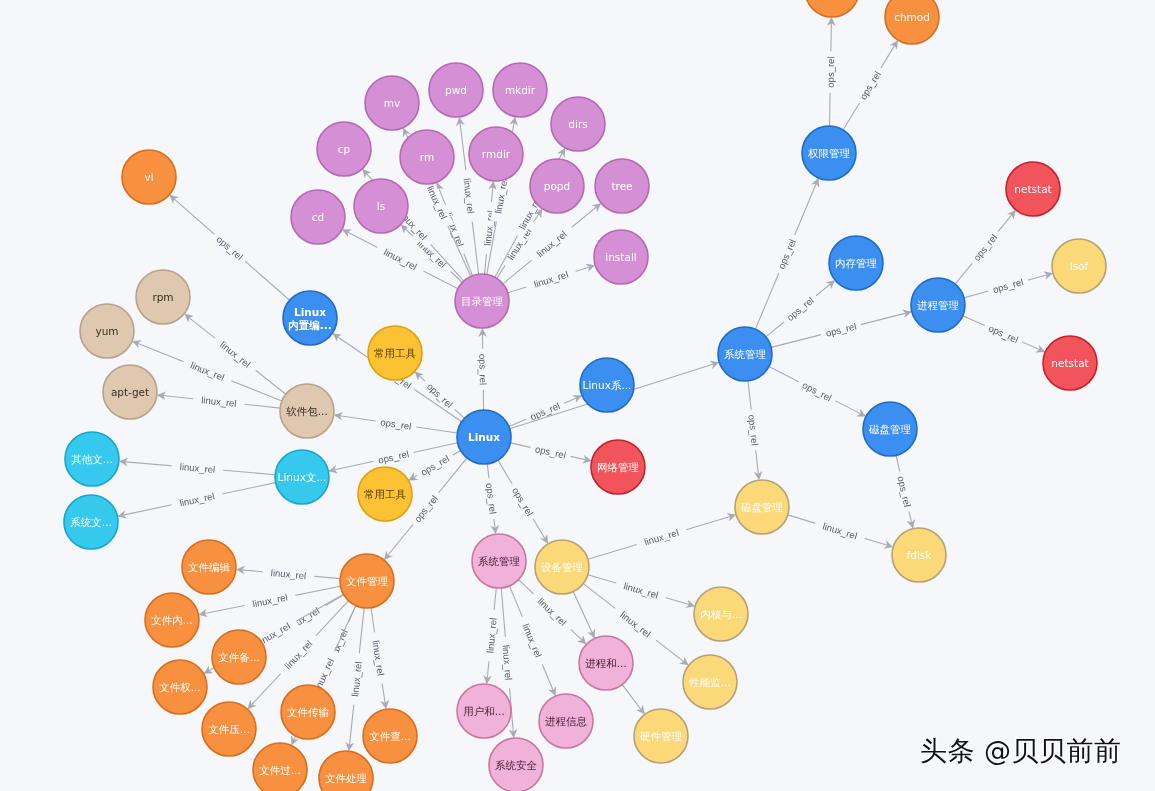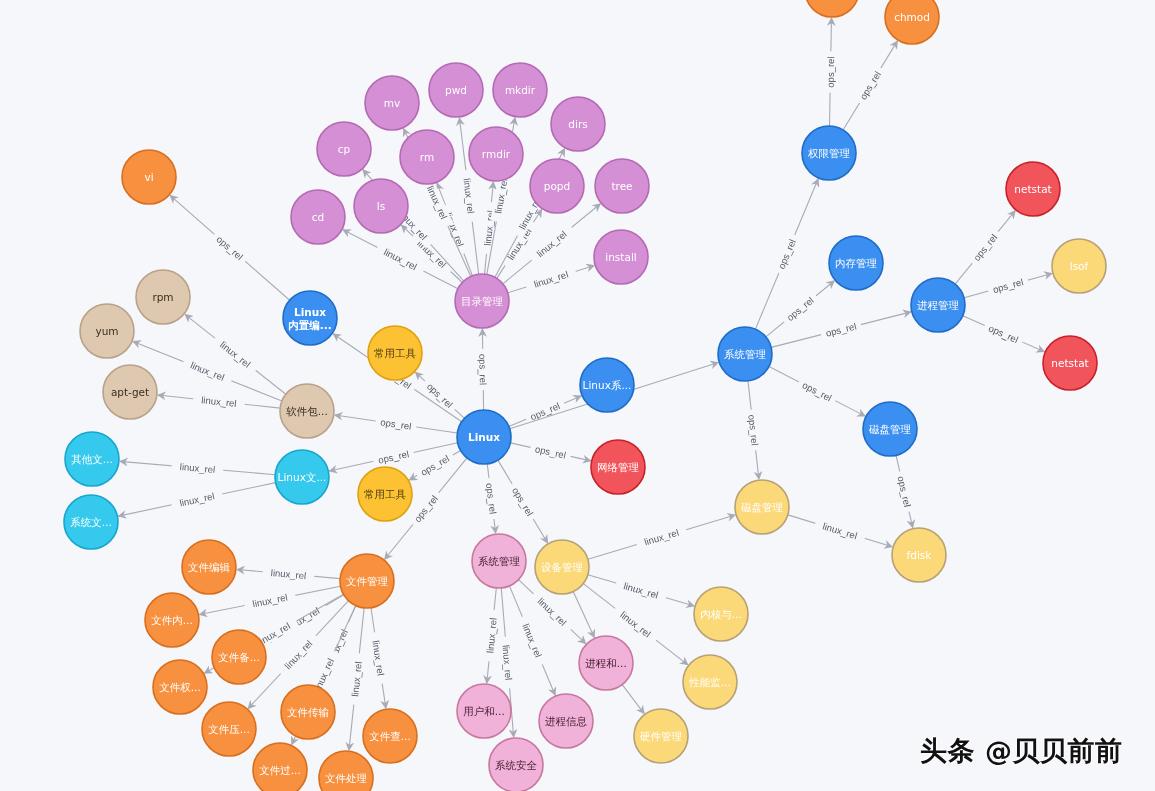--- a/index.html
+++ b/index.html
@@ -13,21 +13,20 @@
     .edge-line { stroke: #a8abb6; stroke-width: 1.1; fill: none; }
     .edge-label { font-family: "Liberation Sans", sans-serif; font-size: 9.5px; fill: #555a66; }
     .edge-label-bg { fill: #f6f7fb; }
     .node-circle { stroke-width: 1.6; cursor: pointer; }
     .node-label { font-family: "DejaVu Sans", sans-serif; font-size: 10.5px; text-anchor: middle; dominant-baseline: central; pointer-events: none; }
     .watermark {
       position: absolute; left: 920px; top: 733px;
       font-family: "DejaVu Sans", sans-serif; font-size: 27px; color: #111;
       text-shadow: 1px 1px 0 #fff, -1px -1px 0 #fff;
       letter-spacing: 0.5px;
-      font-weight: bold;
     }
   </style>
 </head>
 <body>
 
 <svg id="graph" xmlns="http://www.w3.org/2000/svg" width="1155" height="791">
   <defs>
     <marker id="arrow" viewBox="0 0 10 10" refX="9" refY="5" markerWidth="8" markerHeight="8" orient="auto-start-reverse">
       <path d="M0,0 L10,5 L0,10 L3,5 Z" fill="#a8abb6"></path>
     </marker>

